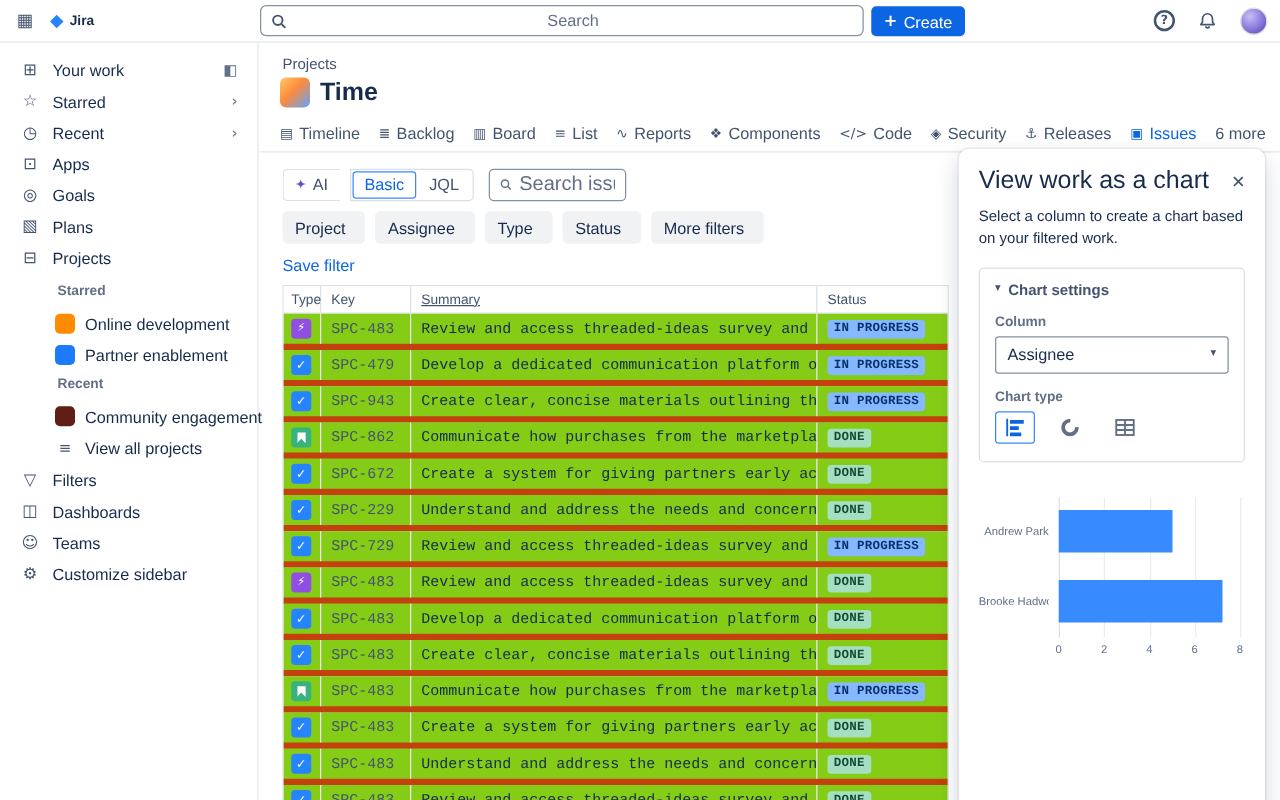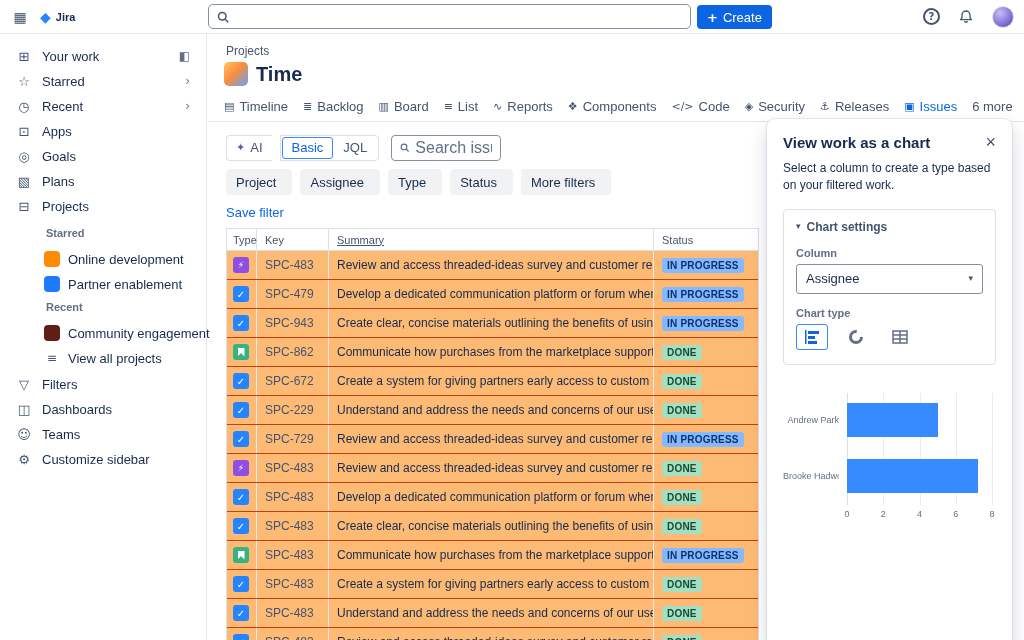--- a/index.html
+++ b/index.html
@@ -85,21 +85,21 @@
   .save-filter { margin:10px 0 0 18px; font-size:13px; color:#0C66E4; cursor:pointer; width:max-content; }
 
   
   .table { margin:8px 0 0 18px; width:533px; border:1px solid #DCDFE4; font-size:12px; }
   .thead { display:flex; height:22px; border-bottom:1px solid #DCDFE4; align-items:stretch; background:#fff; }
   .th { font-size:11px; color:#44546F; display:flex; align-items:center; padding:0 8px; border-right:1px solid #DCDFE4; cursor:pointer; }
   .th:nth-child(1){ width:30px; flex:none; padding:0 6px;}
   .th:nth-child(2){ width:72px; flex:none; }
   .th:nth-child(3){ flex:1;text-decoration:underline; }
   .th:nth-child(4){ width:104px; flex:none; border-right:none; }
-  .trow { display:flex; height:29px; border-bottom:1px solid #c2410c; align-items:stretch; cursor:pointer; background:#fdba74; }
+  .trow { display:flex; height:29px; border-bottom:5px solid #c2410c; align-items:stretch; cursor:pointer; background:#84cc16;font-family:Liberation Mono, monospace; }
   .td { display:flex; align-items:center; padding:0 8px; border-right:1px solid #E9EBEE; overflow:hidden; white-space:nowrap; }
   .td-type { width:30px; flex:none; padding:0 6px; }
   .td-key { width:72px; flex:none; color:#44546F; }
   .td-summary { flex:1; color:#172B4D; }
   .td-status { width:104px; flex:none; border-right:none; }
   .type-icon { width:16px; height:16px; border-radius:3px; display:flex; align-items:center; justify-content:center; flex:none; }
   .type-icon.task { background:#2684FF; }
   .type-icon.epic { background:#904EE2; }
   .type-icon.story { background:#36B37E; }
   .type-icon.task::after { content:"✓"; color:#fff; font-size:10px; font-family:"DejaVu Sans",sans-serif; }
@@ -107,21 +107,21 @@
   .type-icon.story::after { content:""; width:7px; height:9px; background:#fff;
     clip-path:polygon(0 0,100% 0,100% 100%,50% 62%,0 100%); }
   .badge { font-size:10px; font-weight:700; padding:2px 5px; border-radius:3px; letter-spacing:.2px; }
   .badge.in-progress { background:#85B8FF; color:#09326C; }
   .badge.done { background:#A5DFC1; color:#164B35; }
 
   
   .panel { position:fixed; left:767px; top:119px; width:245px; height:545px; background:#fff; border-radius:8px;
     box-shadow:0 0 0 1px rgba(9,30,66,.08), 0 8px 18px rgba(9,30,66,.18); z-index:15; padding:14px 16px; }
   .panel-head { display:flex; align-items:center; justify-content:space-between; }
-  .panel-title { font-size:15px; font-weight:700; color:#172B4D; }
+  .panel-title { font-size:20px; font-weight:400; color:#172B4D; }
   .close-btn { background:none; border:none; font-size:18px; color:#44546F; cursor:pointer; line-height:1; }
   .panel-desc { font-size:12px; color:#172B4D; line-height:1.45; margin-top:9px; }
   .settings-box { border:1px solid #DCDFE4; border-radius:4px; margin-top:14px; padding:10px 12px 14px 12px; }
   .settings-head { display:flex; align-items:center; gap:6px; font-size:12px; font-weight:600; color:#44546F; cursor:pointer; }
   .settings-head .glyph { font-size:9px; }
   .field-label { display:block; font-size:11px; font-weight:700; color:#626F86; margin:13px 0 5px 0; }
   .select { height:30px; border:1px solid #8590A2; border-radius:3px; display:flex; align-items:center;
     justify-content:space-between; padding:0 9px; font-size:13px; color:#172B4D; cursor:pointer; background:#fff; }
   .select .glyph { font-size:9px; color:#44546F; }
   .type-btns { display:flex; gap:12px; margin-top:4px; }
@@ -149,20 +149,21 @@
     <div class="logo">
       <span class="logo-mark glyph">◆</span>
       <span class="logo-text">Jira</span>
     </div>
   </div>
   <div class="tb-search">
     <svg width="12" height="12" viewBox="0 0 16 16">
       <circle cx="7" cy="7" r="5" fill="none" stroke="#44546F" stroke-width="2"></circle>
       <line x1="11" y1="11" x2="15" y2="15" stroke="#44546F" stroke-width="2"></line>
     </svg>
+    <input placeholder="Search" style="">
   </div>
   <button class="create-btn">
     <span class="plus glyph">+</span>
     <span>Create</span>
   </button>
   <div class="tb-right">
     <button class="help-circle glyph">?</button>
     <button class="iconbtn">
       <svg width="16" height="16" viewBox="0 0 24 24">
         <path d="M12 3a6 6 0 0 0-6 6v4l-2 3h16l-2-3V9a6 6 0 0 0-6-6zM10 18a2 2 0 0 0 4 0" fill="none" stroke="#44546F" stroke-width="2" stroke-linejoin="round"></path>
@@ -555,21 +556,21 @@
       </div>
 
   </div>
 </main>
 
 <aside class="panel">
   <div class="panel-head">
     <h2 class="panel-title">View work as a chart</h2>
     <button class="close-btn">×</button>
   </div>
-  <p class="panel-desc">Select a column to create a type based on your filtered work.</p>
+  <p class="panel-desc">Select a column to create a chart based on your filtered work.</p>
 
   <div class="settings-box">
     <div class="settings-head">
       <span class="glyph">▾</span>
       <span>Chart settings</span>
     </div>
     <label class="field-label">Column</label>
     <div class="select">
       <span>Assignee</span>
       <span class="glyph">▾</span>

